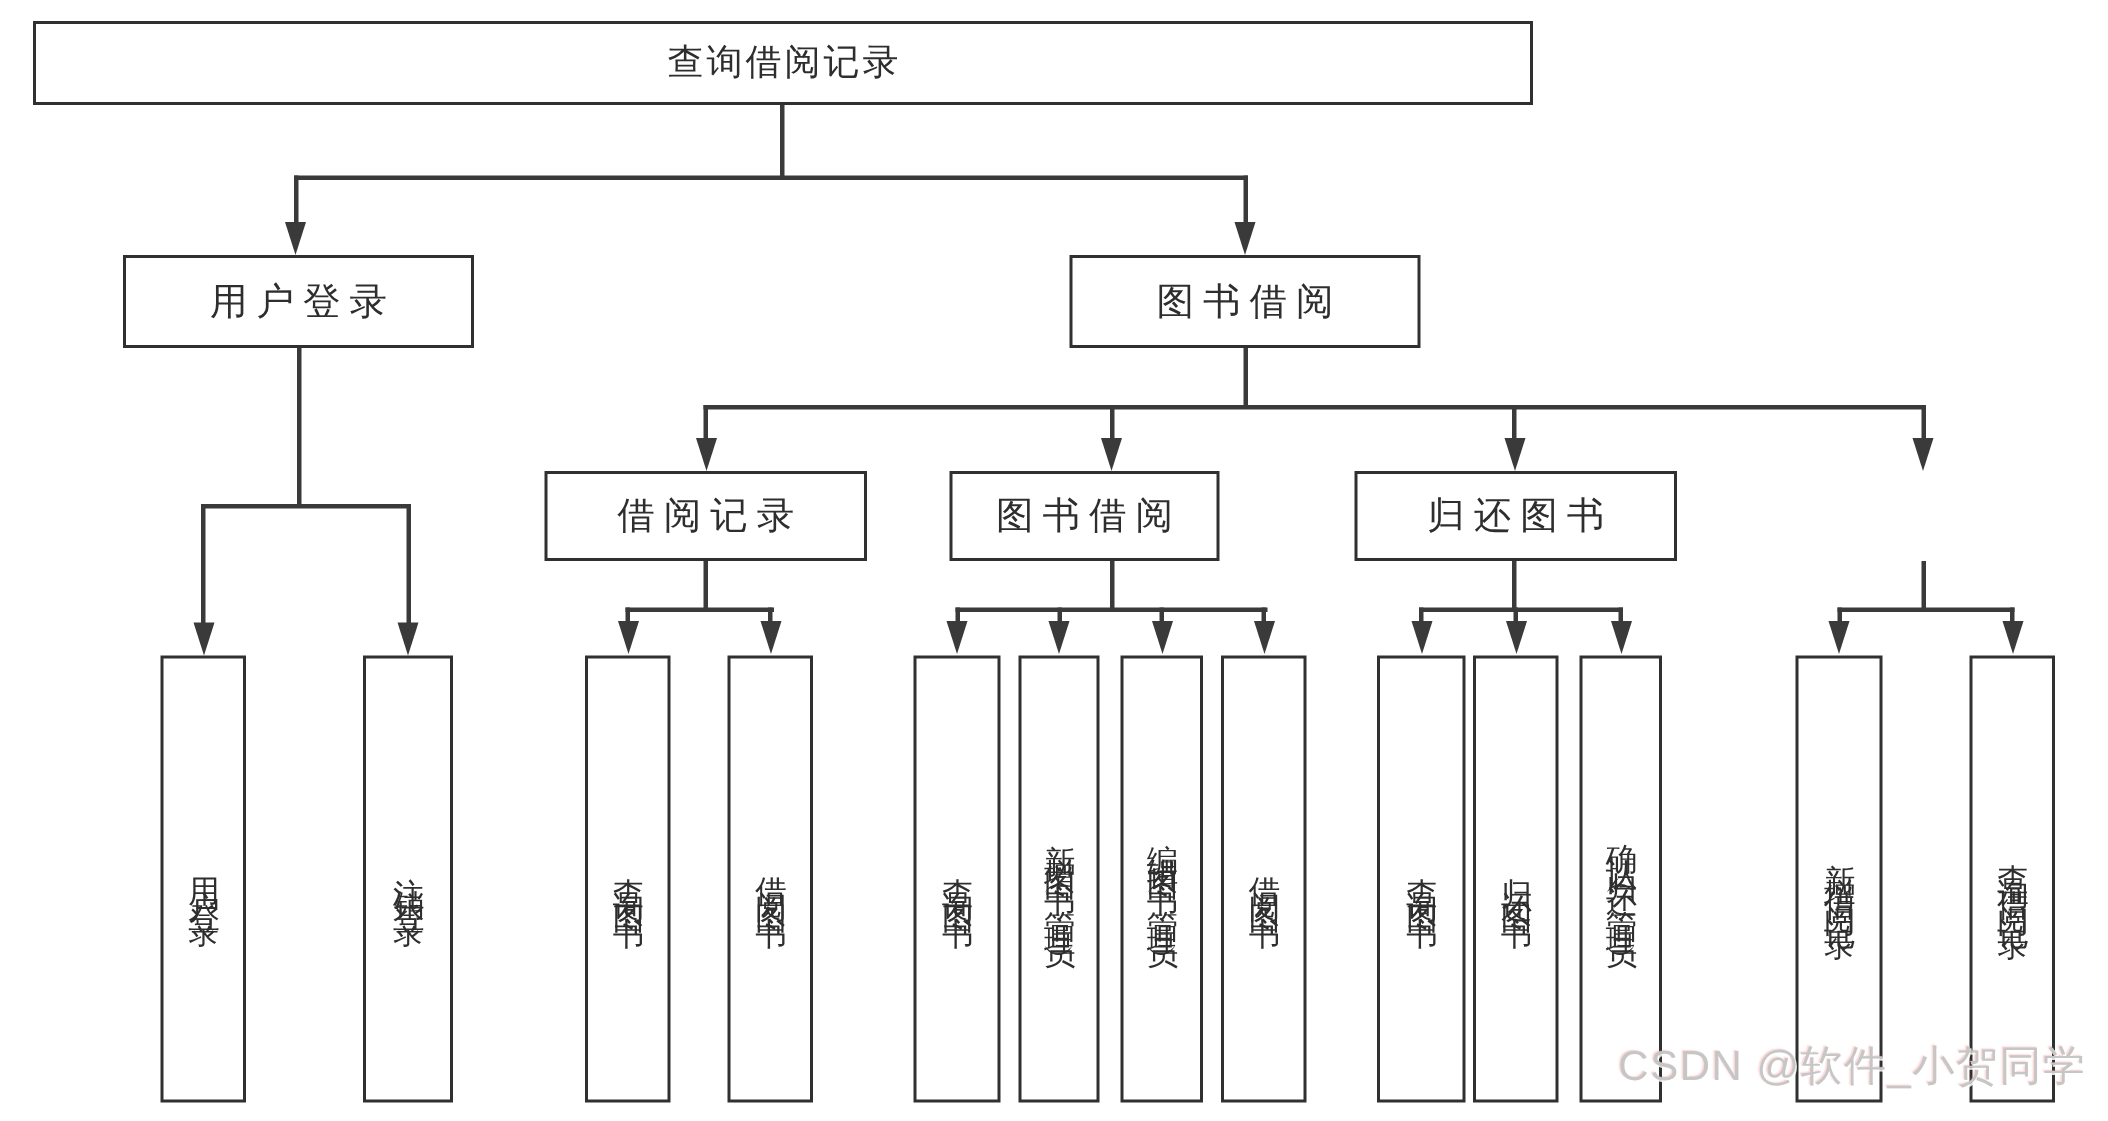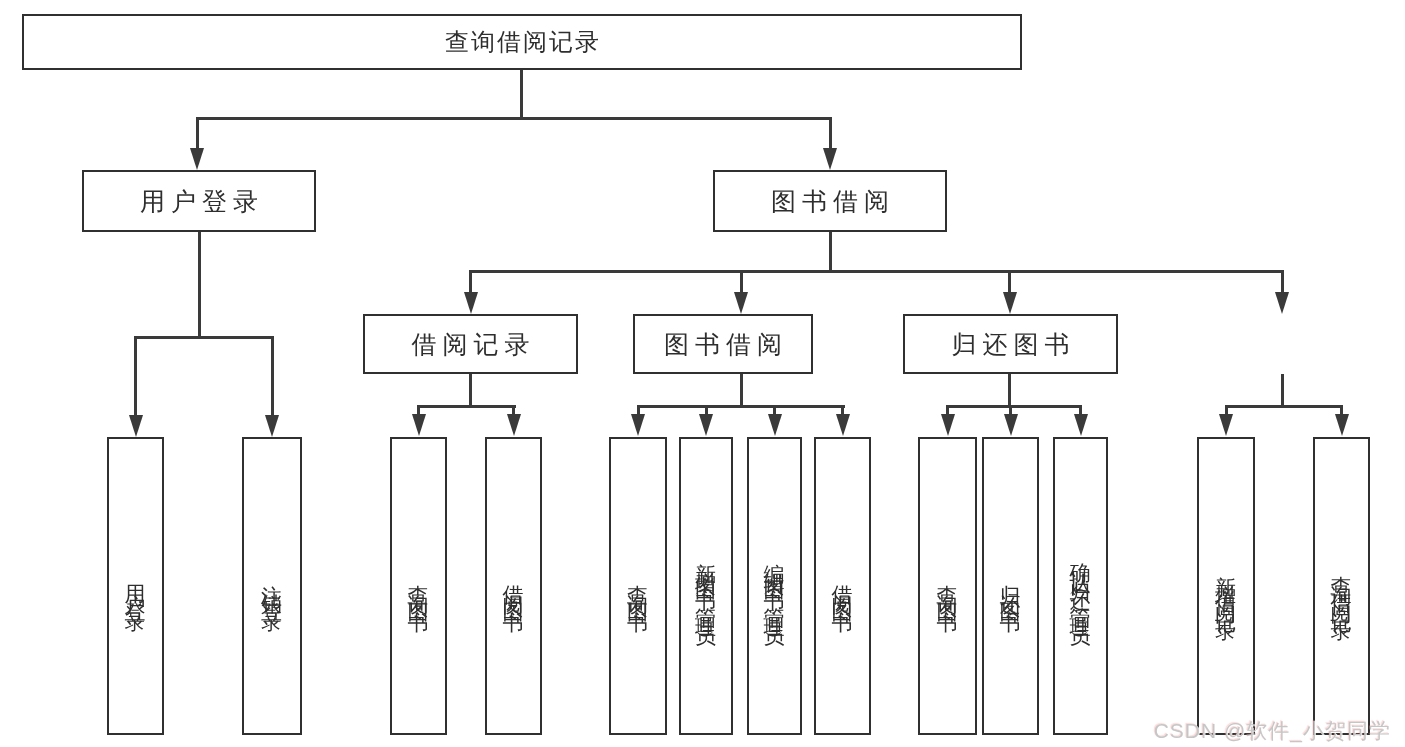--- a/index.html
+++ b/index.html
@@ -48,22 +48,22 @@
   .hline{position:absolute;height:3px;background:var(--line);}
   .arrow{
     position:absolute;width:0;height:0;
     border-left:7px solid transparent;
     border-right:7px solid transparent;
     border-top:22px solid var(--line);
   }
 
   
   .watermark{
-    position:absolute;right:14px;bottom:2px;
-    font-size:21px;letter-spacing:1px;
+    position:absolute;right:14px;bottom:17px;
+    font-size:28px;letter-spacing:1px;
     color:var(--watermark);
     text-shadow:1px 1px 0 rgba(255,255,255,.85), -1px -1px 1px rgba(248,108,108,.28);
     white-space:nowrap;
   }
 </style>
 </head>
 <body>
 
 <div class="canvas">
 

